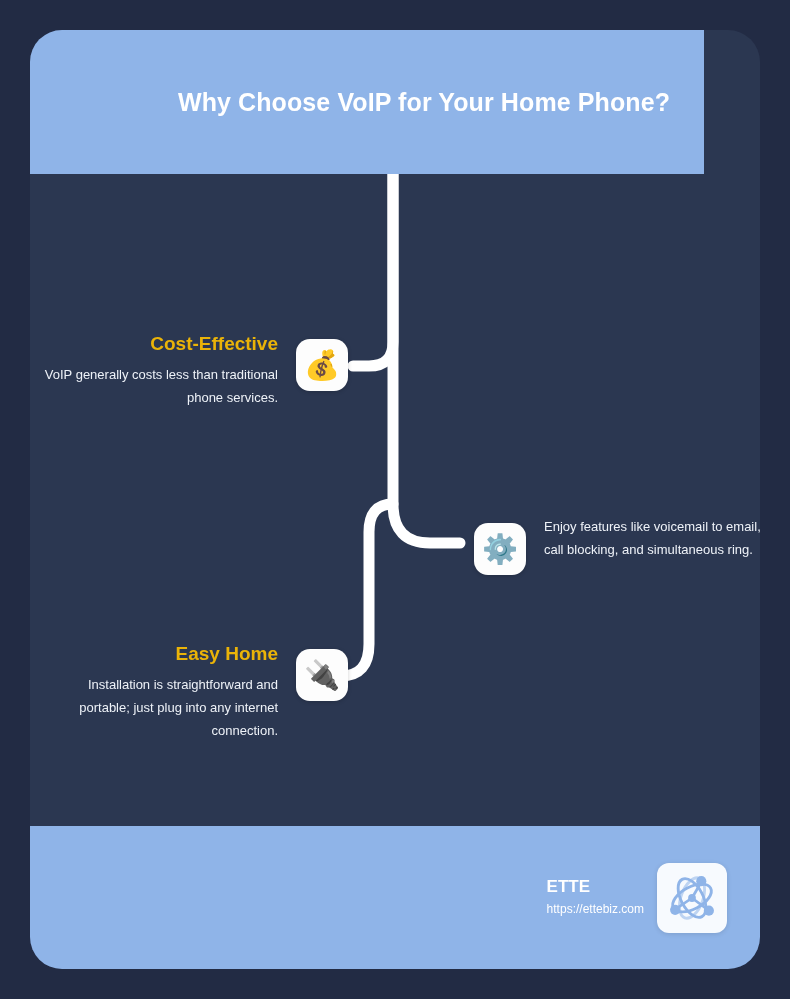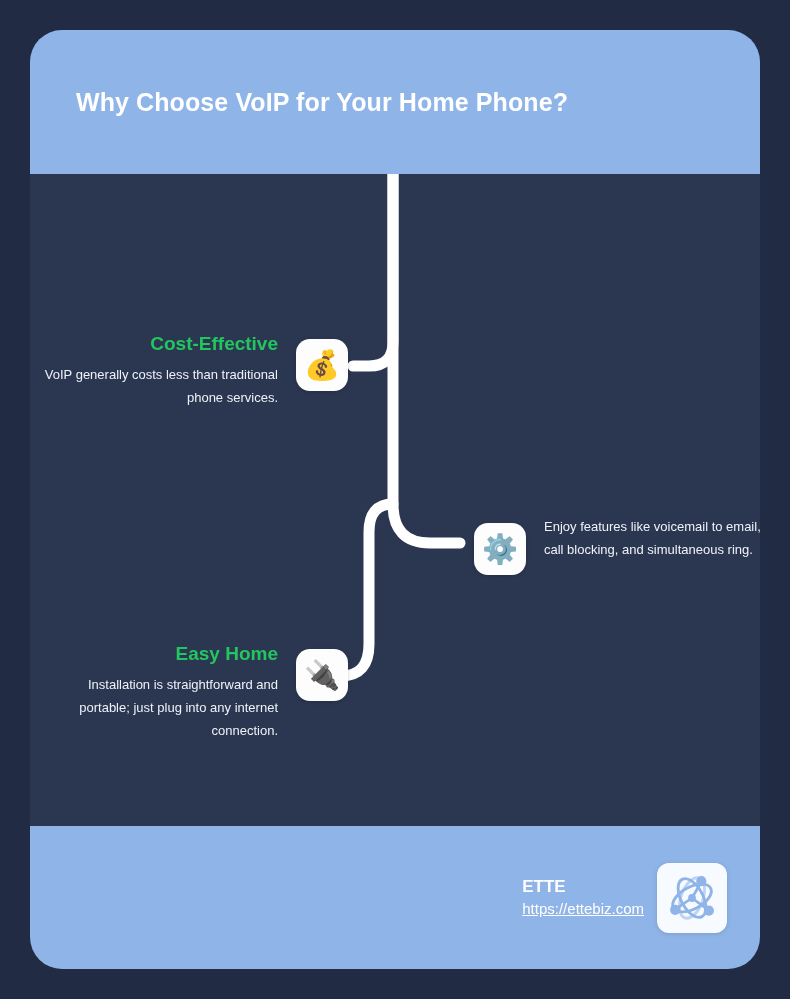--- a/index.html
+++ b/index.html
@@ -21,27 +21,26 @@
     height: 939px;
     border-radius: 32px;
     background: #2b3751;
     overflow: hidden;
   }
   
   .header {
     position: absolute;
     left: 0;
     top: 0;
-    width: 730px;
+    width: 674px;
     height: 144px;
     background: #8fb4e8;
     display: flex;
     align-items: center;
-    justify-content: flex-start;
-    padding-left: 12px;
+    justify-content: flex-end;
   }
   .header-title {
     width: 560px;
     text-align: center;
     color: #ffffff;
     font-size: 25px;
     font-weight: bold;
     line-height: 42px;
     letter-spacing: 0.1px;
   }
@@ -92,21 +91,21 @@
   }
   .item-right-label .item-text {
     margin-left: 18px;
     text-align: left;
   }
   .item-left-label .item-text {
     margin-right: 18px;
     text-align: right;
   }
   .item-title {
-    color: #22c55e;
+    color: #eab308;
     font-size: 19px;
     font-weight: bold;
     line-height: 26px;
     margin-bottom: 6px;
   }
   .item-desc {
     color: #eef2f8;
     font-size: 13px;
     line-height: 23px;
   }
@@ -136,23 +135,22 @@
     margin-right: 13px;
   }
   .brand-name {
     color: #ffffff;
     font-size: 17px;
     font-weight: bold;
     line-height: 22px;
   }
   .brand-url {
     color: #ffffff;
-    font-size: 15px;
+    font-size: 12px;
     line-height: 22px;
-    text-decoration: underline;
   }
   .brand-logo {
     width: 70px;
     height: 70px;
     border-radius: 12px;
     background: #f7fafe;
     display: flex;
     align-items: center;
     justify-content: center;
     box-shadow: 0 1px 5px rgba(0,0,0,0.12);

